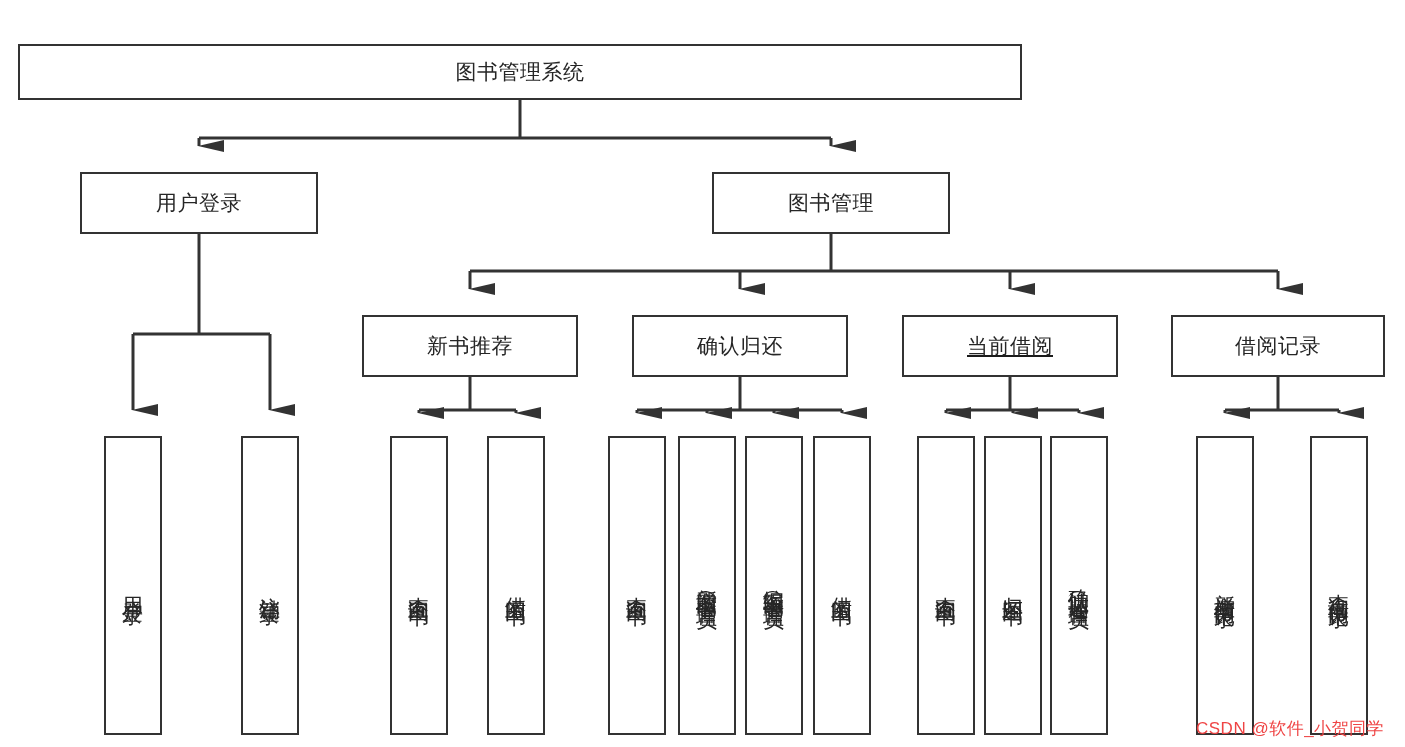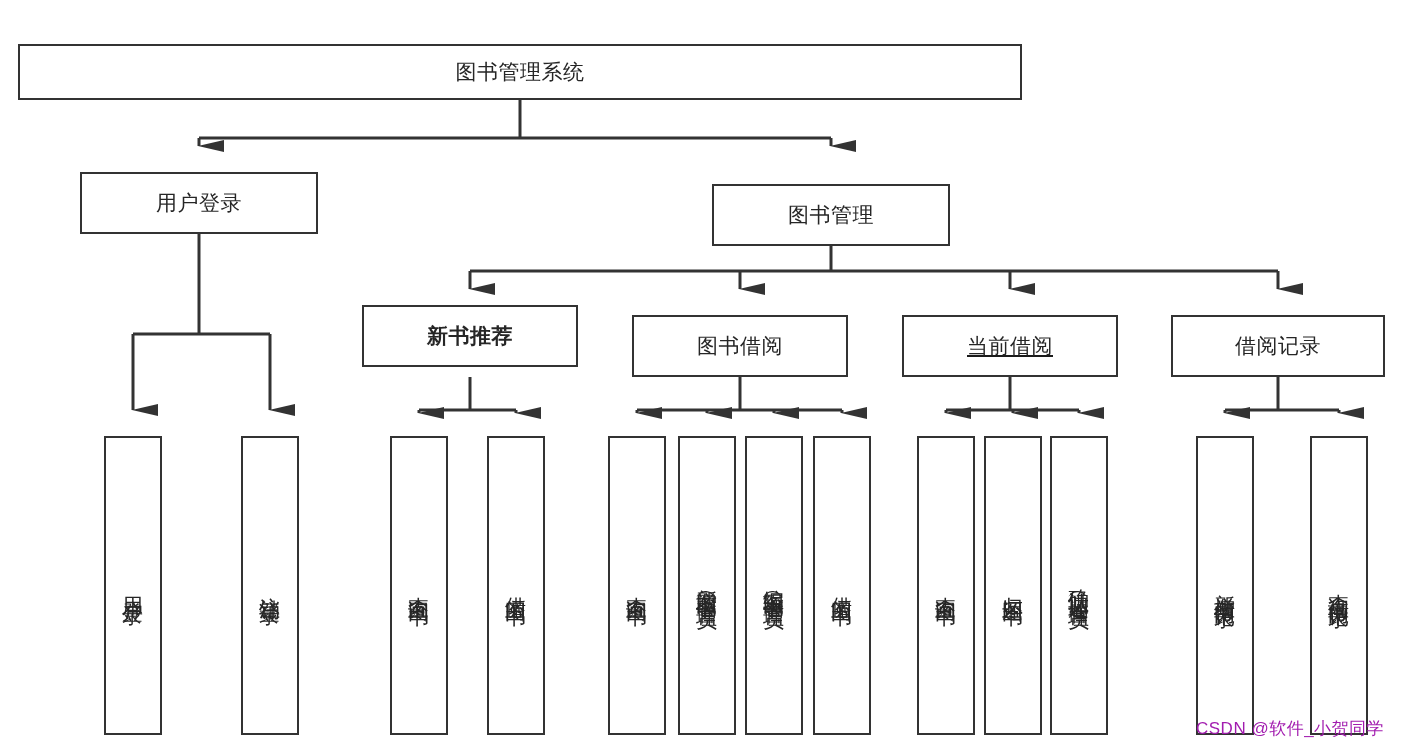--- a/index.html
+++ b/index.html
@@ -50,21 +50,21 @@
     writing-mode: vertical-rl;
     text-orientation: upright;
     letter-spacing: 3px;
     font-size: 21px;
     white-space: normal;
     max-height: 100%;
   }
   .watermark {
     position: absolute;
     font-size: 17px;
-    color: #a21caf;
+    color: #ef4444;
     letter-spacing: 0.5px;
     white-space: nowrap;
   }
 </style>
 </head>
 <body>
 
 <div id="canvas">
 
   <svg id="diagram-svg" viewBox="0 0 1405 747" xmlns="http://www.w3.org/2000/svg">
@@ -119,29 +119,29 @@
     </g>
   </svg>
 
   <div class="node" style="left:18px; top:12px; width:1004px; height:56px;margin-top:32px;">
     <span class="node-label">图书管理系统</span>
   </div>
 
   <div class="node" style="left:80px; top:172px; width:238px; height:62px;">
     <span class="node-label">用户登录</span>
   </div>
-  <div class="node" style="left:712px; top:184px; width:238px; height:62px;">
+  <div class="node" style="left:712px; top:172px; width:238px; height:62px;">
     <span class="node-label">图书管理</span>
   </div>
 
-  <div class="node" style="left:362px; top:305px; width:216px; height:62px;font-weight:bold;">
+  <div class="node" style="left:362px; top:315px; width:216px; height:62px;">
     <span class="node-label">新书推荐</span>
   </div>
   <div class="node" style="left:632px; top:315px; width:216px; height:62px;">
-    <span class="node-label">图书借阅</span>
+    <span class="node-label">确认归还</span>
   </div>
   <div class="node" style="left:902px; top:315px; width:216px; height:62px;text-decoration:underline;">
     <span class="node-label">当前借阅</span>
   </div>
   <div class="node" style="left:1171px; top:315px; width:214px; height:62px;text-align:right;">
     <span class="node-label">借阅记录</span>
   </div>
 
   <div class="node leaf" style="left:104px; top:436px; width:58px; height:299px;">
     <span class="node-label">用户登录</span>

